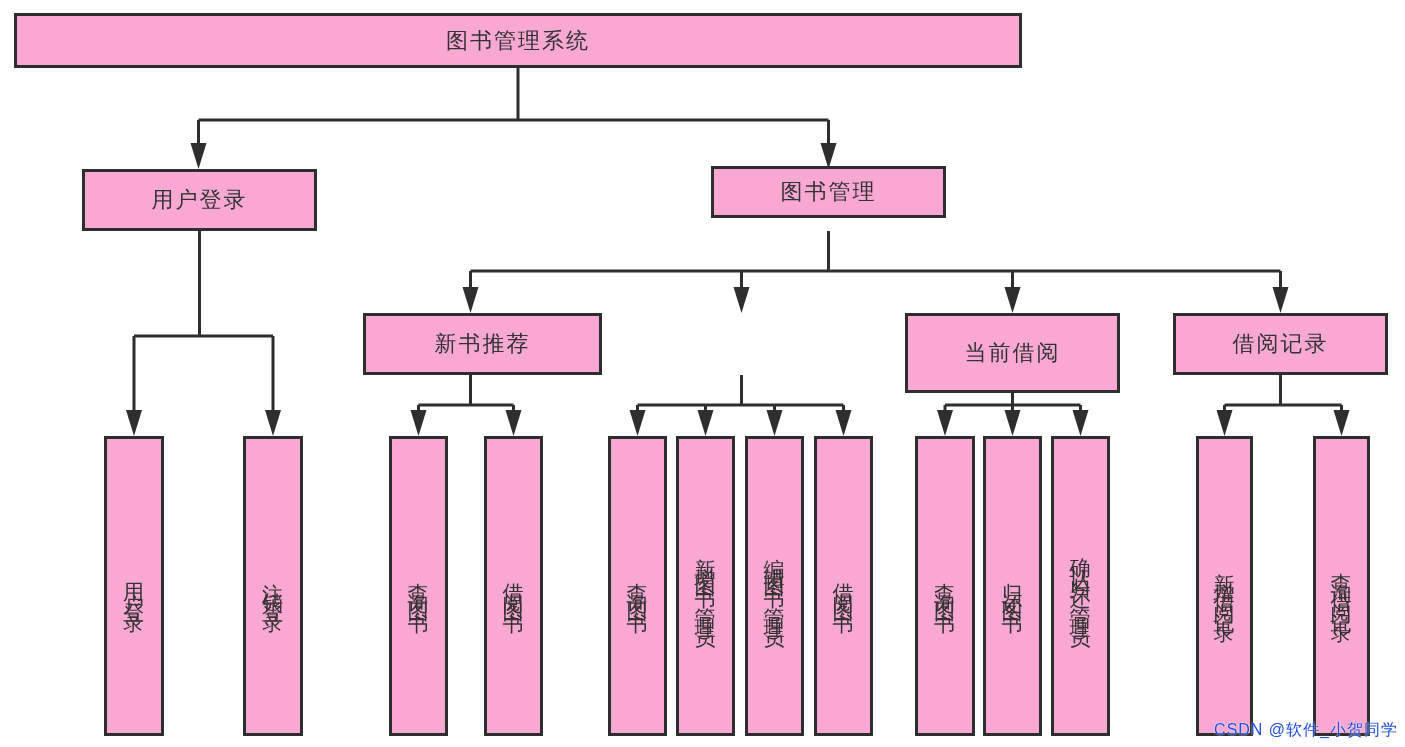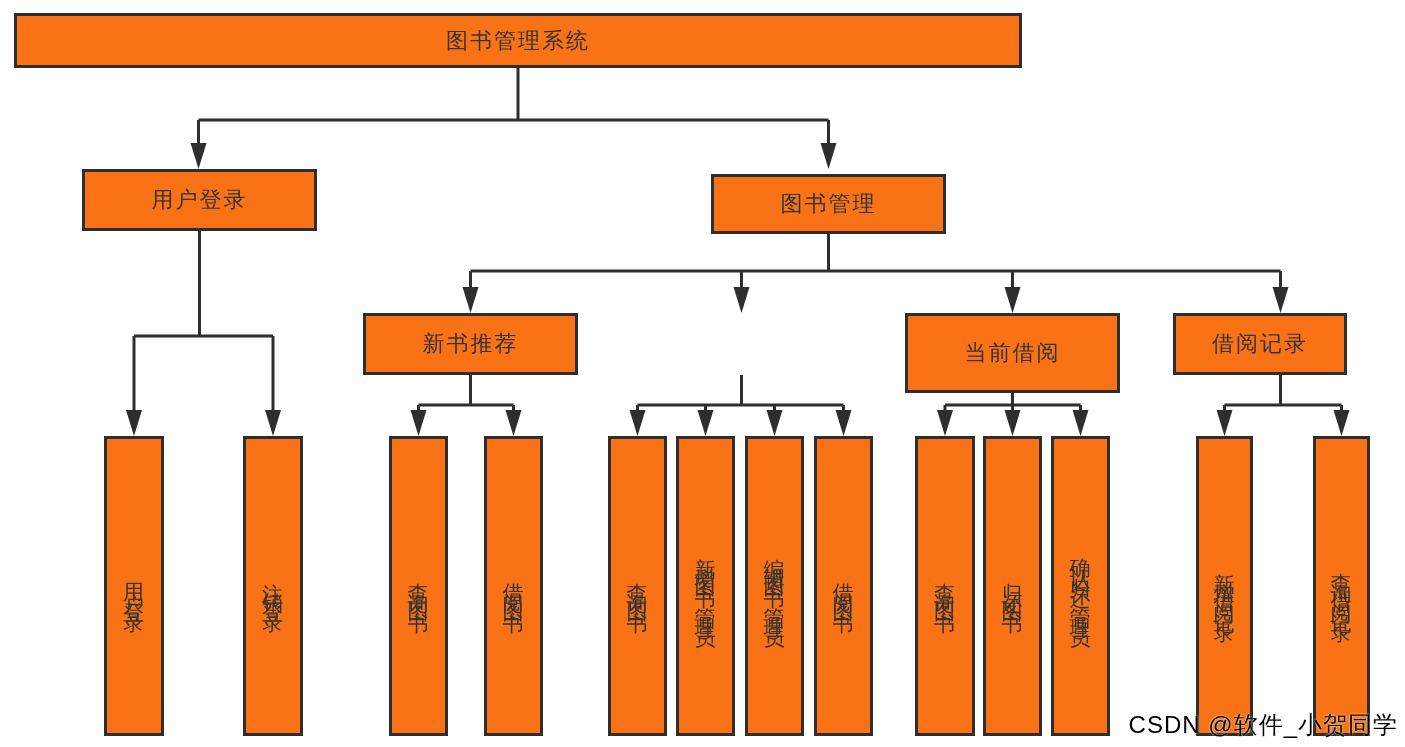--- a/index.html
+++ b/index.html
@@ -4,31 +4,31 @@
 <style>
   html,body{margin:0;padding:0;background:#ffffff;}
   .stage{
     position:relative;width:1405px;height:747px;background:#ffffff;overflow:hidden;
     font-family:"Liberation Sans","DejaVu Sans",sans-serif;color:#333333;
   }
   .connectors{position:absolute;left:0;top:0;width:1405px;height:747px;}
   .connectors path{stroke:#2e2e2e;stroke-width:3;fill:none;}
   .connectors polygon{fill:#2e2e2e;stroke:none;}
   .node{
-    position:absolute;box-sizing:border-box;border:3px solid #2e2e2e;background:#f97316;
+    position:absolute;box-sizing:border-box;border:3px solid #2e2e2e;background:#f9a8d4;
     display:flex;align-items:center;justify-content:center;z-index:2;
   }
   .node.h span{font-size:22px;letter-spacing:2px;line-height:1;white-space:nowrap;}
   .node.v span{
     writing-mode:vertical-rl;text-orientation:mixed;
     font-size:21px;letter-spacing:10px;line-height:1;white-space:nowrap;
   }
   .watermark{
     position:absolute;right:7px;bottom:6px;z-index:5;
-    font-size:24px;color:#000000;letter-spacing:1px;white-space:nowrap;
+    font-size:16px;color:#1d4ed8;letter-spacing:1px;white-space:nowrap;
     text-shadow:0 0 2px #ffffff;
   }
 </style>
 </head>
 <body>
 
 <div class="stage">
 
   <svg class="connectors" viewBox="0 0 1405 747" xmlns="http://www.w3.org/2000/svg">
 
@@ -66,31 +66,31 @@
     <polygon points="1333.5,410 1349.5,410 1341.5,436"></polygon>
   </svg>
 
   <div class="node h" style="left:14px;top:13px;width:1008px;height:55px">
     <span>图书管理系统</span>
   </div>
 
   <div class="node h" style="left:82px;top:169px;width:235px;height:62px">
     <span>用户登录</span>
   </div>
-  <div class="node h" style="left:711px;top:174px;width:235px;height:60px">
+  <div class="node h" style="left:711px;top:166px;width:235px;height:52px">
     <span>图书管理</span>
   </div>
 
-  <div class="node h" style="left:363px;top:313px;width:215px;height:62px">
+  <div class="node h" style="left:363px;top:313px;width:239px;height:62px">
     <span>新书推荐</span>
   </div>
   <div class="node h" style="left:905px;top:313px;width:215px;height:80px">
     <span>当前借阅</span>
   </div>
-  <div class="node h" style="left:1173px;top:313px;width:174px;height:62px">
+  <div class="node h" style="left:1173px;top:313px;width:215px;height:62px">
     <span>借阅记录</span>
   </div>
 
   <div class="node v" style="left:104px;top:436px;width:60px;height:300px">
     <span>用户登录</span>
   </div>
   <div class="node v" style="left:243px;top:436px;width:60px;height:300px">
     <span>注销登录</span>
   </div>
 

